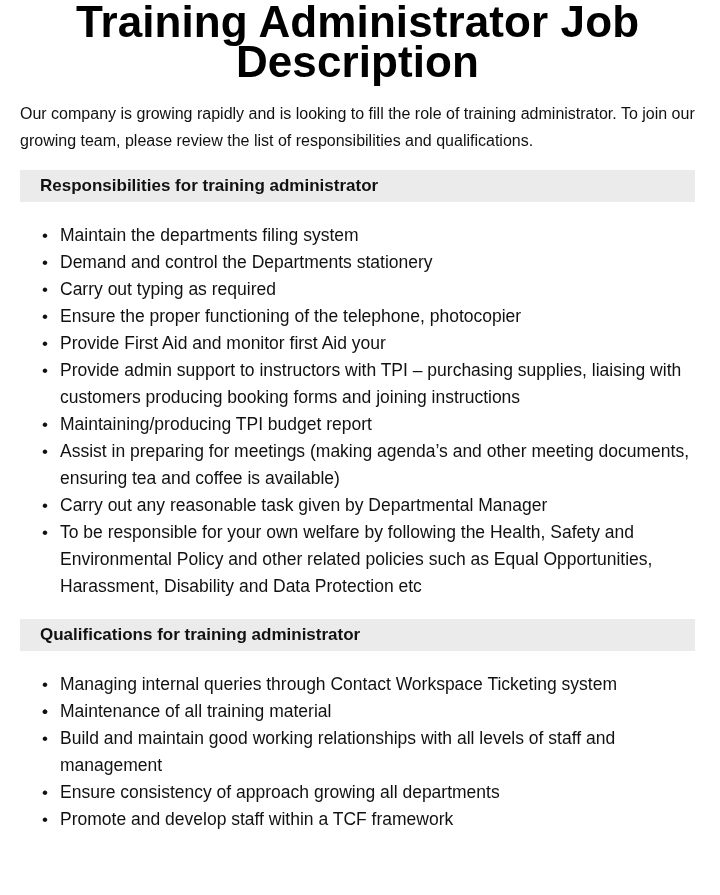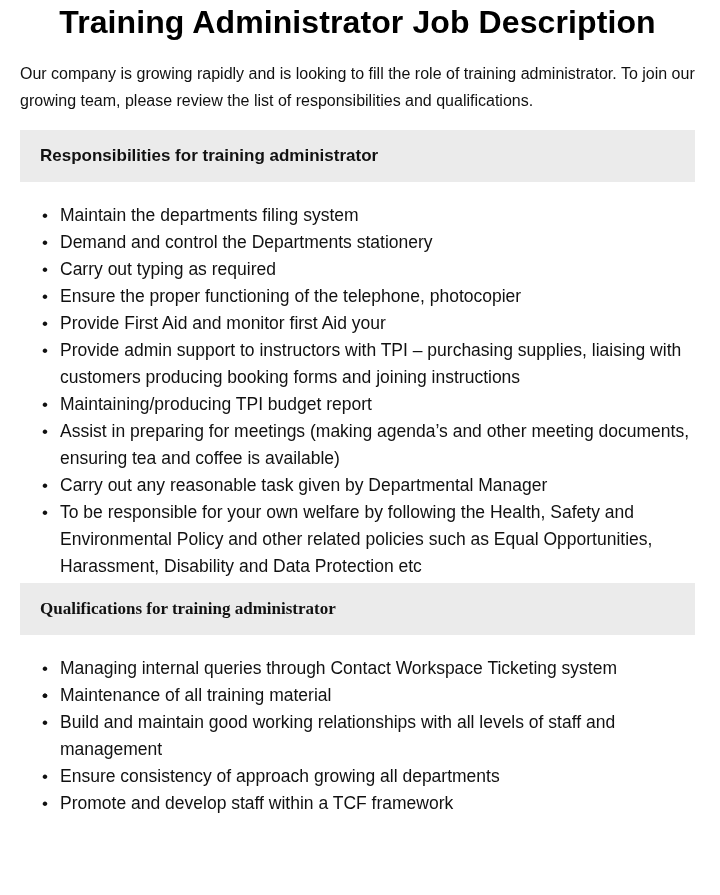--- a/index.html
+++ b/index.html
@@ -14,38 +14,38 @@
       font-family: "Liberation Sans", "DejaVu Sans", sans-serif;
       color: #111111;
       position: relative;
     }
     .page {
       padding: 0 25px 0 20px;
     }
     h1 {
       font-family: "Liberation Sans", sans-serif;
       font-weight: 700;
-      font-size: 32px;
+      font-size: 44px;
       line-height: 40px;
       text-align: center;
       margin: 2px 0 0 0;
       padding: 0;
       letter-spacing: 0.1px;
       color: #000000;
     }
     .intro {
       font-size: 16px;
       line-height: 27px;
       margin: 18px 0 0 0;
       color: #111111;
     }
     .section-header {
       background: #ebebeb;
       margin-top: 16px;
-      height: 52px;
+      height: 32px;
       box-sizing: border-box;
       padding: 0 20px;
       display: flex;
       align-items: center;
       font-size: 17px;
       font-weight: 700;
       color: #111111;
     }
     ul {
       list-style: none;
@@ -59,21 +59,21 @@
       color: #111111;
     }
     li .bullet {
       position: absolute;
       left: -18px;
       top: 0;
       width: 6px;
       font-size: 17px;
       line-height: 27px;
     }
-    .q-header { margin-top: 3px; font-family: Liberation Serif, serif; }
+    .q-header { margin-top: 19px; }
   </style>
 </head>
 <body>
 
 <div class="page">
   <h1>Training Administrator Job Description</h1>
   <p class="intro">Our company is growing rapidly and is looking to fill the role of training administrator. To join our growing team, please review the list of responsibilities and qualifications.</p>
 
   <div class="section-header">
     <span>Responsibilities for training administrator</span>

